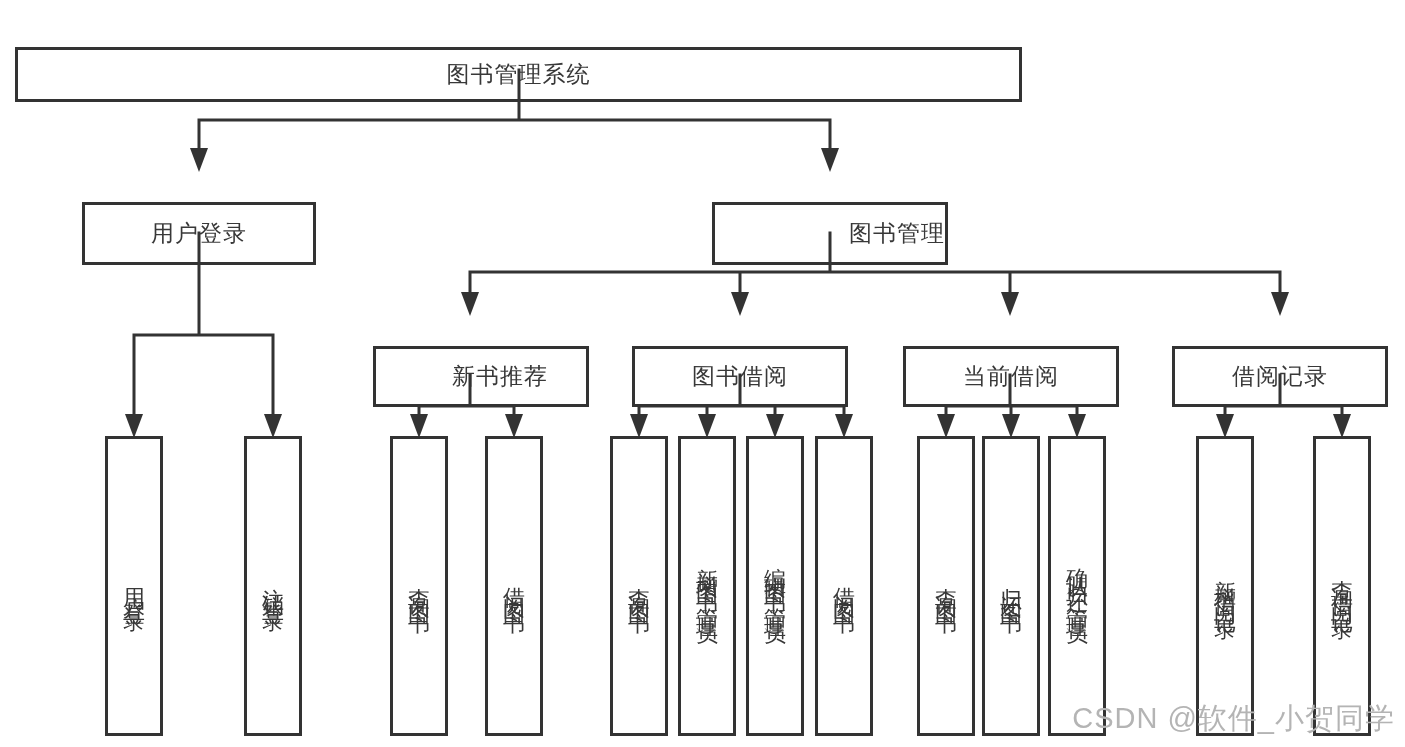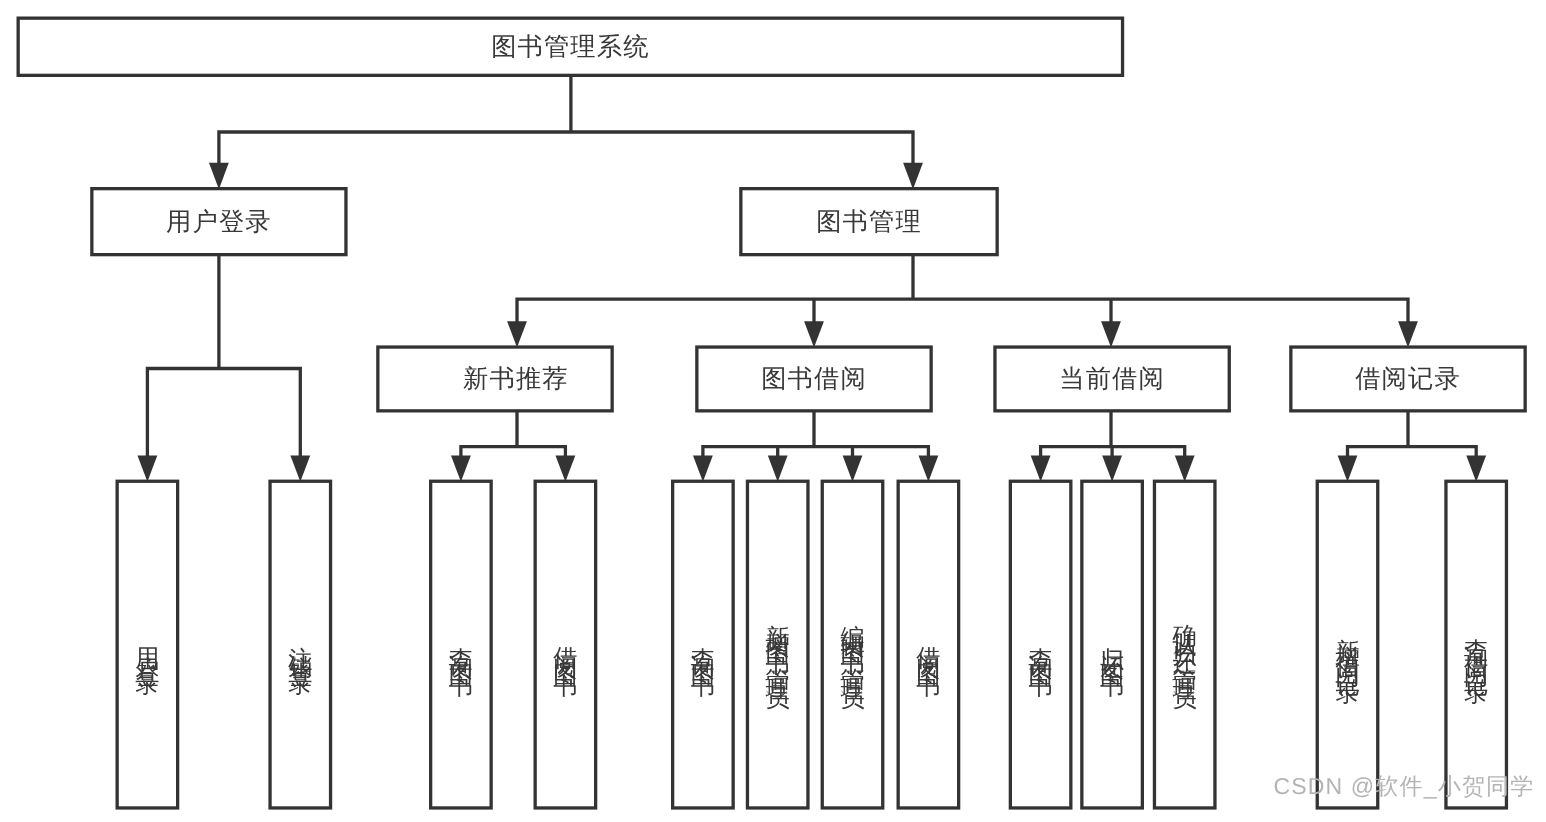--- a/index.html
+++ b/index.html
@@ -37,28 +37,28 @@
   .node {
     position: absolute;
     background: #ffffff;
     border: 3px solid var(--line);
     display: flex;
     align-items: center;
     justify-content: center;
     color: var(--text);
     z-index: 1;
   }
-  .node-h { font-size: 23px; letter-spacing: 1px; }
+  .node-h { font-size: 23px; letter-spacing: 1px; margin-top: 32px; }
 
   .node-root  { left: 15px;  top: 15px;  width: 1007px; height: 55px; }
   .node-lvl2  { top: 170px; height: 63px; }
   .node-login { left: 82px;  width: 234px; }
-  .node-mgmt  { left: 672px; width: 236px; }
+  .node-mgmt  { left: 712px; width: 236px; justify-content: flex-end; }
   .node-lvl3  { top: 314px; height: 61px; width: 216px; }
-  .node-g0 { left: 342px; padding-left: 38px; }
+  .node-g0 { left: 373px; padding-left: 38px; }
   .node-g1 { left: 632px; }
   .node-g2 { left: 903px; }
   .node-g3 { left: 1172px; }
 
   .leaf {
     position: absolute;
     top: 436px;
     width: 58px;
     height: 300px;
     background: #ffffff;
@@ -87,22 +87,22 @@
   .leaf-8  { left: 815px; }
   .leaf-9  { left: 917px; }
   .leaf-10 { left: 982px; }
   .leaf-11 { left: 1048px; }
   .leaf-12 { left: 1196px; }
   .leaf-13 { left: 1313px; }
 
   .watermark {
     position: absolute;
     right: 10px;
-    bottom: 18px;
-    font-size: 21px;
+    bottom: 8px;
+    font-size: 29px;
     color: var(--watermark);
     z-index: 3;
     letter-spacing: 1px;
   }
 </style>
 </head>
 <body>
 
 <div class="canvas">
 

